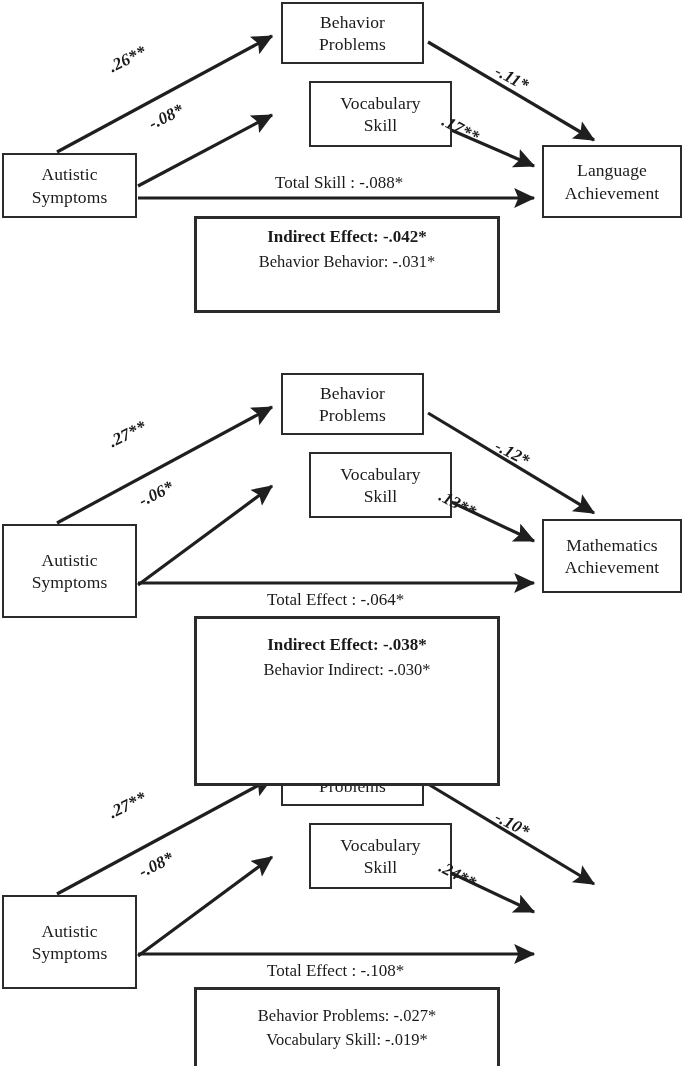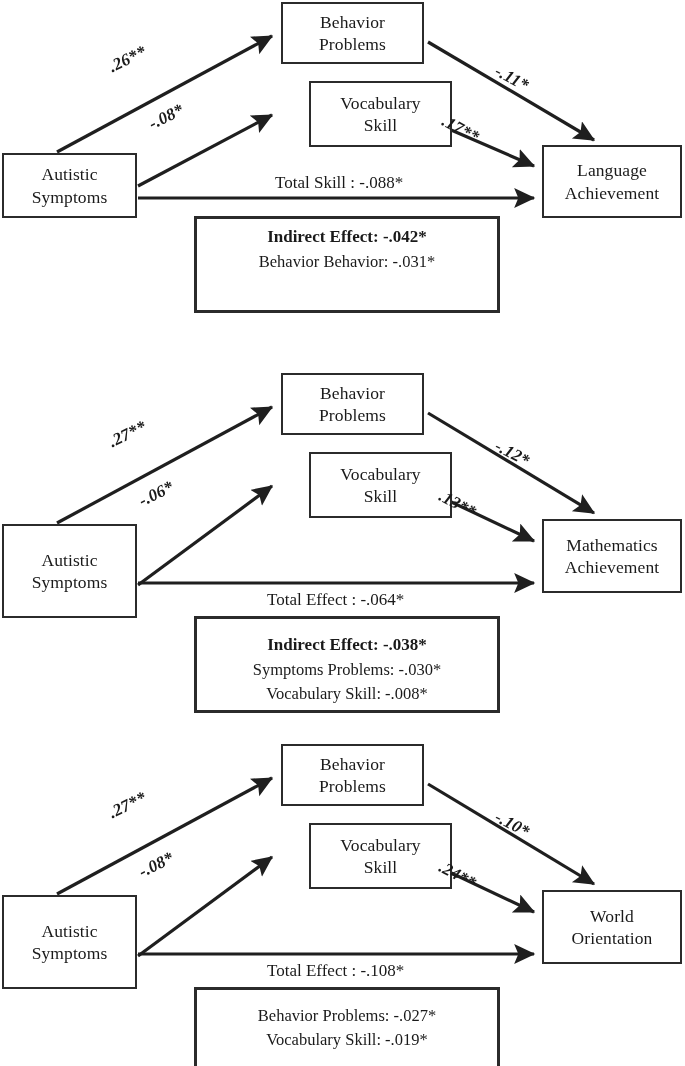--- a/index.html
+++ b/index.html
@@ -51,21 +51,21 @@
   .summary{
     position:absolute;
     box-sizing:border-box;
     border:3px solid #2b2b2b;
     background:#ffffff;
     left:194px;top:216px;width:306px;height:97px;
     display:flex;flex-direction:column;align-items:center;justify-content:flex-start;
     padding-top:6px;
     z-index:4;
   }
-  .v2 .summary{left:194px;top:261px;width:306px;height:97px;padding-top:14px;}
+  .v2 .summary{left:194px;top:261px;width:306px;height:170px;padding-top:14px;}
   .summary .line{font-size:16.5px;line-height:1.45;white-space:nowrap;}
   .summary .line.head{font-weight:bold;font-size:17px;}
 
   
   .coef{
     position:absolute;
     font-weight:bold;
     font-style:italic;
     font-size:17px;
     white-space:nowrap;
@@ -183,22 +183,21 @@
   </div>
 
   <div class="coef c-a1">.27**</div>
   <div class="coef c-a2">-.06*</div>
   <div class="coef c-b1">-.12*</div>
   <div class="coef c-b2">.13**</div>
   <div class="total t-1">Total Effect : -.064*</div>
 
   <div class="summary">
     <div class="line head">Indirect Effect: -.038*</div>
-    <div class="line">Symptoms Problems: -.030*</div>
-    <div class="line">Vocabulary Skill: -.008*</div>
+    <div class="line">Behavior Indirect: -.030*</div>
   </div>
 </div>
 
 <div class="panel v2" id="panel-2">
 
   <svg class="svg-layer" viewBox="0 0 685 340">
     <defs>
       <marker id="ah3" markerWidth="9" markerHeight="9" refX="6.2" refY="3.1" orient="auto" markerUnits="strokeWidth">
         <path d="M0,0 L6.6,3.1 L0,6.2 L1.3,3.1 z" class="ahead"></path>
       </marker>
@@ -215,24 +214,20 @@
     <span>Problems</span>
   </div>
   <div class="node node-vocabulary">
     <span>Vocabulary</span>
     <span>Skill</span>
   </div>
   <div class="node node-predictor">
     <span>Autistic</span>
     <span>Symptoms</span>
   </div>
-  <div class="node node-outcome">
-    <span>World</span>
-    <span>Orientation</span>
-  </div>
 
   <div class="coef c-a1">.27**</div>
   <div class="coef c-a2">-.08*</div>
   <div class="coef c-b1">-.10*</div>
   <div class="coef c-b2">.24**</div>
   <div class="total t-1">Total Effect : -.108*</div>
 
   <div class="summary">
     <div class="line">Behavior Problems: -.027*</div>
     <div class="line">Vocabulary Skill: -.019*</div>

